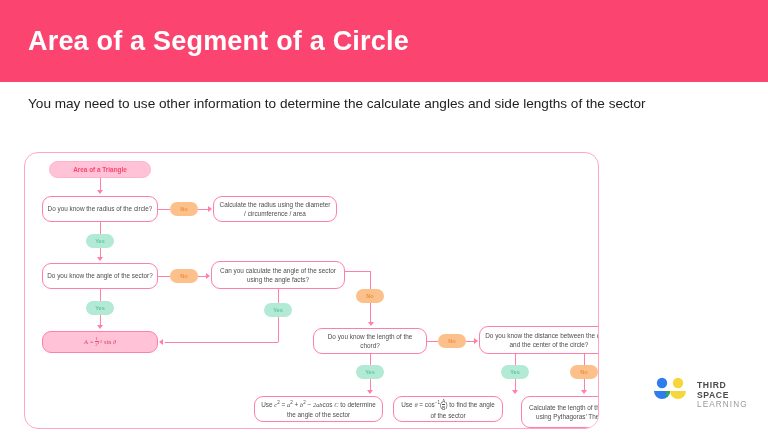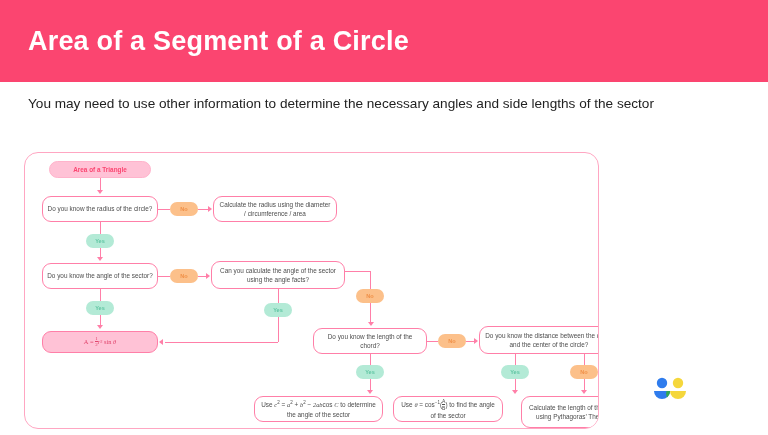--- a/index.html
+++ b/index.html
@@ -102,21 +102,21 @@
   sup{font-size:70%;}
 </style>
 </head>
 <body>
 
 <div class="header">
   <div class="header-title">Area of a Segment of a Circle</div>
 </div>
 
 <div class="intro">
-  <span>You may need to use other information to determine the necessary angles and side lengths of the sector</span>
+  <span>You may need to use other information to determine the calculate angles and side lengths of the sector</span>
 </div>
 
 <div class="panel">
   <div class="fc">
 
     <div class="node start" style="left:24px;top:8px;width:102px;height:17px;">Area of a Triangle</div>
     <div class="ln lnv" style="left:74.5px;top:25px;height:14px;"></div>
     <div class="arw down" style="left:72px;top:37px;"></div>
 
     <div class="node" style="left:17px;top:43px;width:116px;height:26px;">Do you know the radius of the circle?</div>
@@ -224,13 +224,17 @@
 <div class="logo">
   <div class="logo-mark">
     <svg viewBox="0 0 42 30" width="42" height="30">
       <circle cx="12" cy="7" r="5.2" fill="#2f7ced"></circle>
       <circle cx="28" cy="7" r="5.2" fill="#f5d73c"></circle>
       <path d="M4 15 H20 A8 8 0 0 1 4 15 Z" fill="#2f7ced"></path>
       <path d="M20 15 H36 A8 8 0 0 1 20 15 Z" fill="#f5d73c"></path>
       <path d="M16.5 15 H20 A8 8 0 0 1 16.9 21.4 A8 8 0 0 1 16.5 15 Z" fill="#34a853"></path>
     </svg>
   </div>
+  <div class="logo-text">
+    <div class="logo-l1">THIRD SPACE</div>
+    <div class="logo-l2">LEARNING</div>
+  </div>
 </div>
 
 </body></html>

